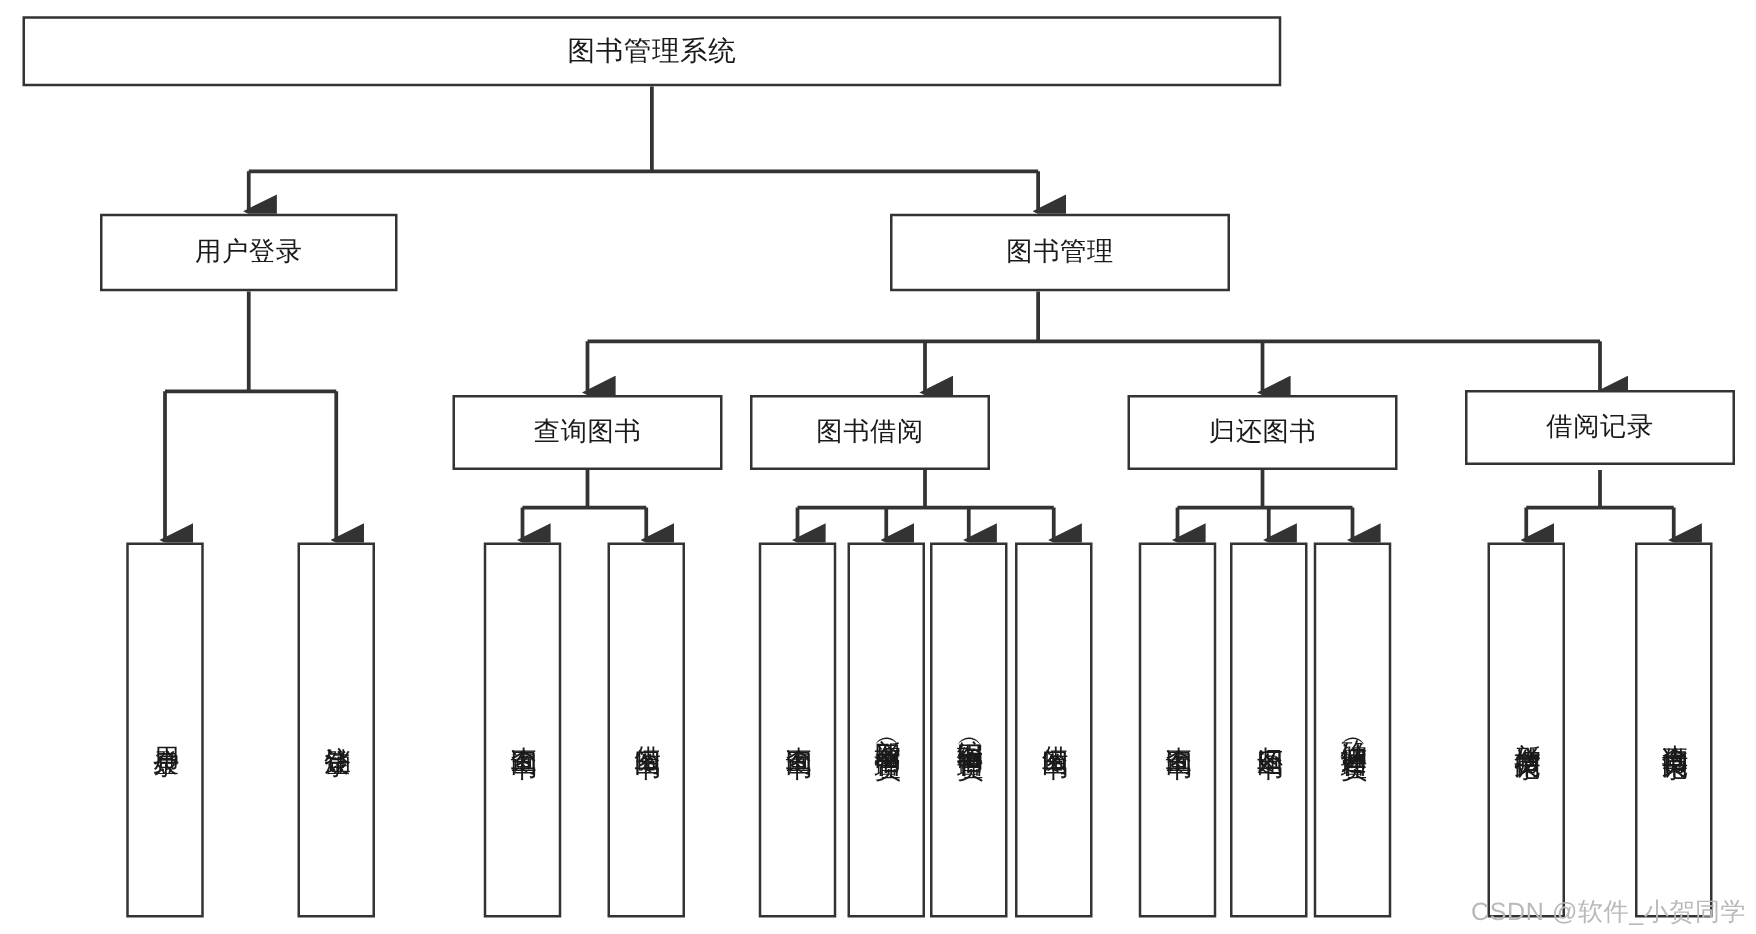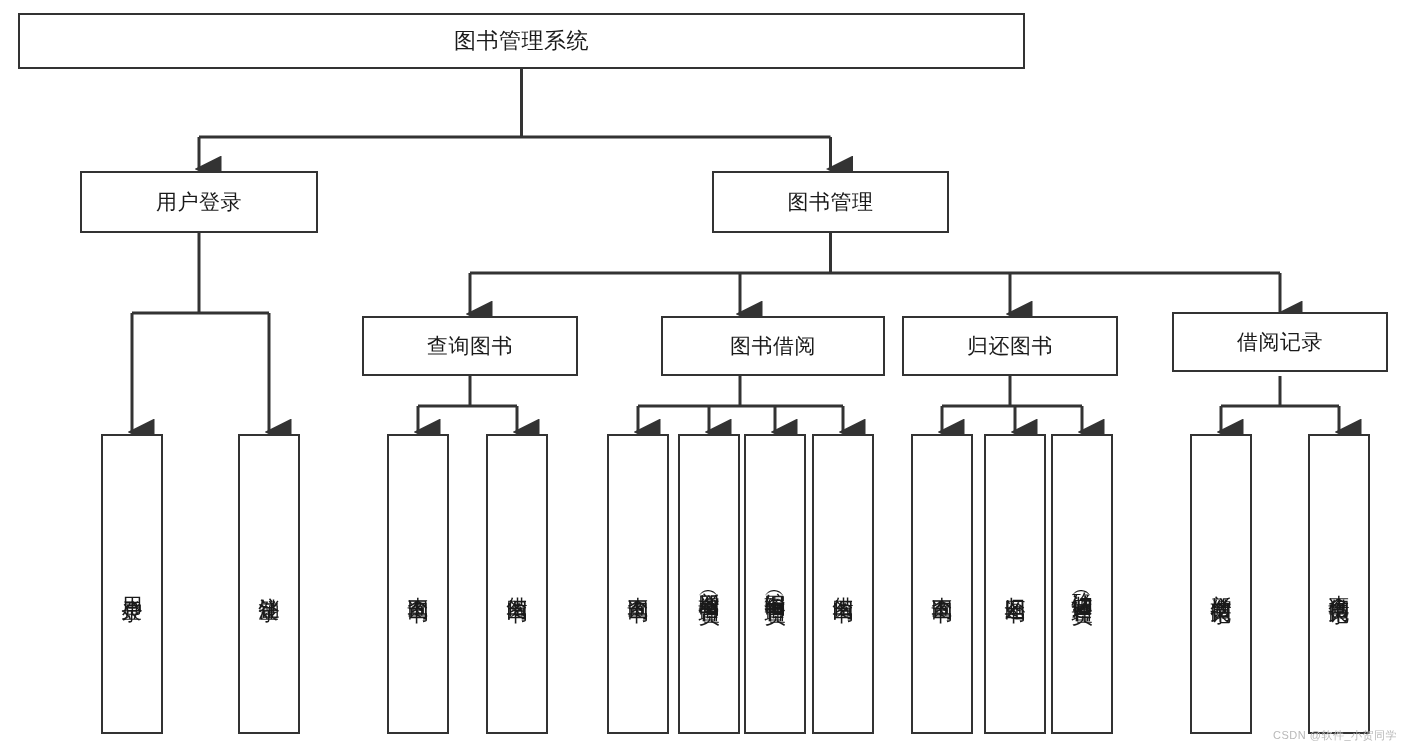--- a/index.html
+++ b/index.html
@@ -61,21 +61,21 @@
     text-orientation: upright;
     font-size: 21px;
     line-height: 1.05;
     letter-spacing: 2px;
     white-space: nowrap;
   }
   .watermark {
     position: absolute;
     right: 8px;
     bottom: 4px;
-    font-size: 11px;
+    font-size: 20px;
     color: #b9b9b9;
     letter-spacing: 0.5px;
     white-space: nowrap;
     margin-left: 12px;
   }
 </style>
 </head>
 <body>
 
 <div id="canvas">
@@ -122,27 +122,27 @@
       </g>
   </svg>
 
   <div id="nodes-layer">
       <div class="node h root" style="left: 18px; top: 13px; width: 1007px; height: 56px;">
         <span class="label">图书管理系统</span>
       </div>
       <div class="node h" style="left: 80px; top: 171px; width: 238px; height: 62px;">
         <span class="label">用户登录</span>
       </div>
-      <div class="node h" style="left: 712px; top: 171px; width: 237px; height: 62px;">
+      <div class="node h" style="left: 712px; top: 171px; width: 272px; height: 62px;">
         <span class="label">图书管理</span>
       </div>
       <div class="node h" style="left: 362px; top: 316px; width: 216px; height: 60px;">
         <span class="label">查询图书</span>
       </div>
-      <div class="node h" style="left: 661px; top: 316px; width: 224px; height: 60px;">
+      <div class="node h" style="left: 600px; top: 316px; width: 192px; height: 60px;">
         <span class="label">图书借阅</span>
       </div>
       <div class="node h" style="left: 902px; top: 316px; width: 216px; height: 60px;">
         <span class="label">归还图书</span>
       </div>
       <div class="node h" style="left: 1172px; top: 312px; width: 216px; height: 60px;">
         <span class="label">借阅记录</span>
       </div>
       <div class="node v" style="left: 101px; top: 434px; width: 62px; height: 300px;">
         <span class="label">用户登录</span>

